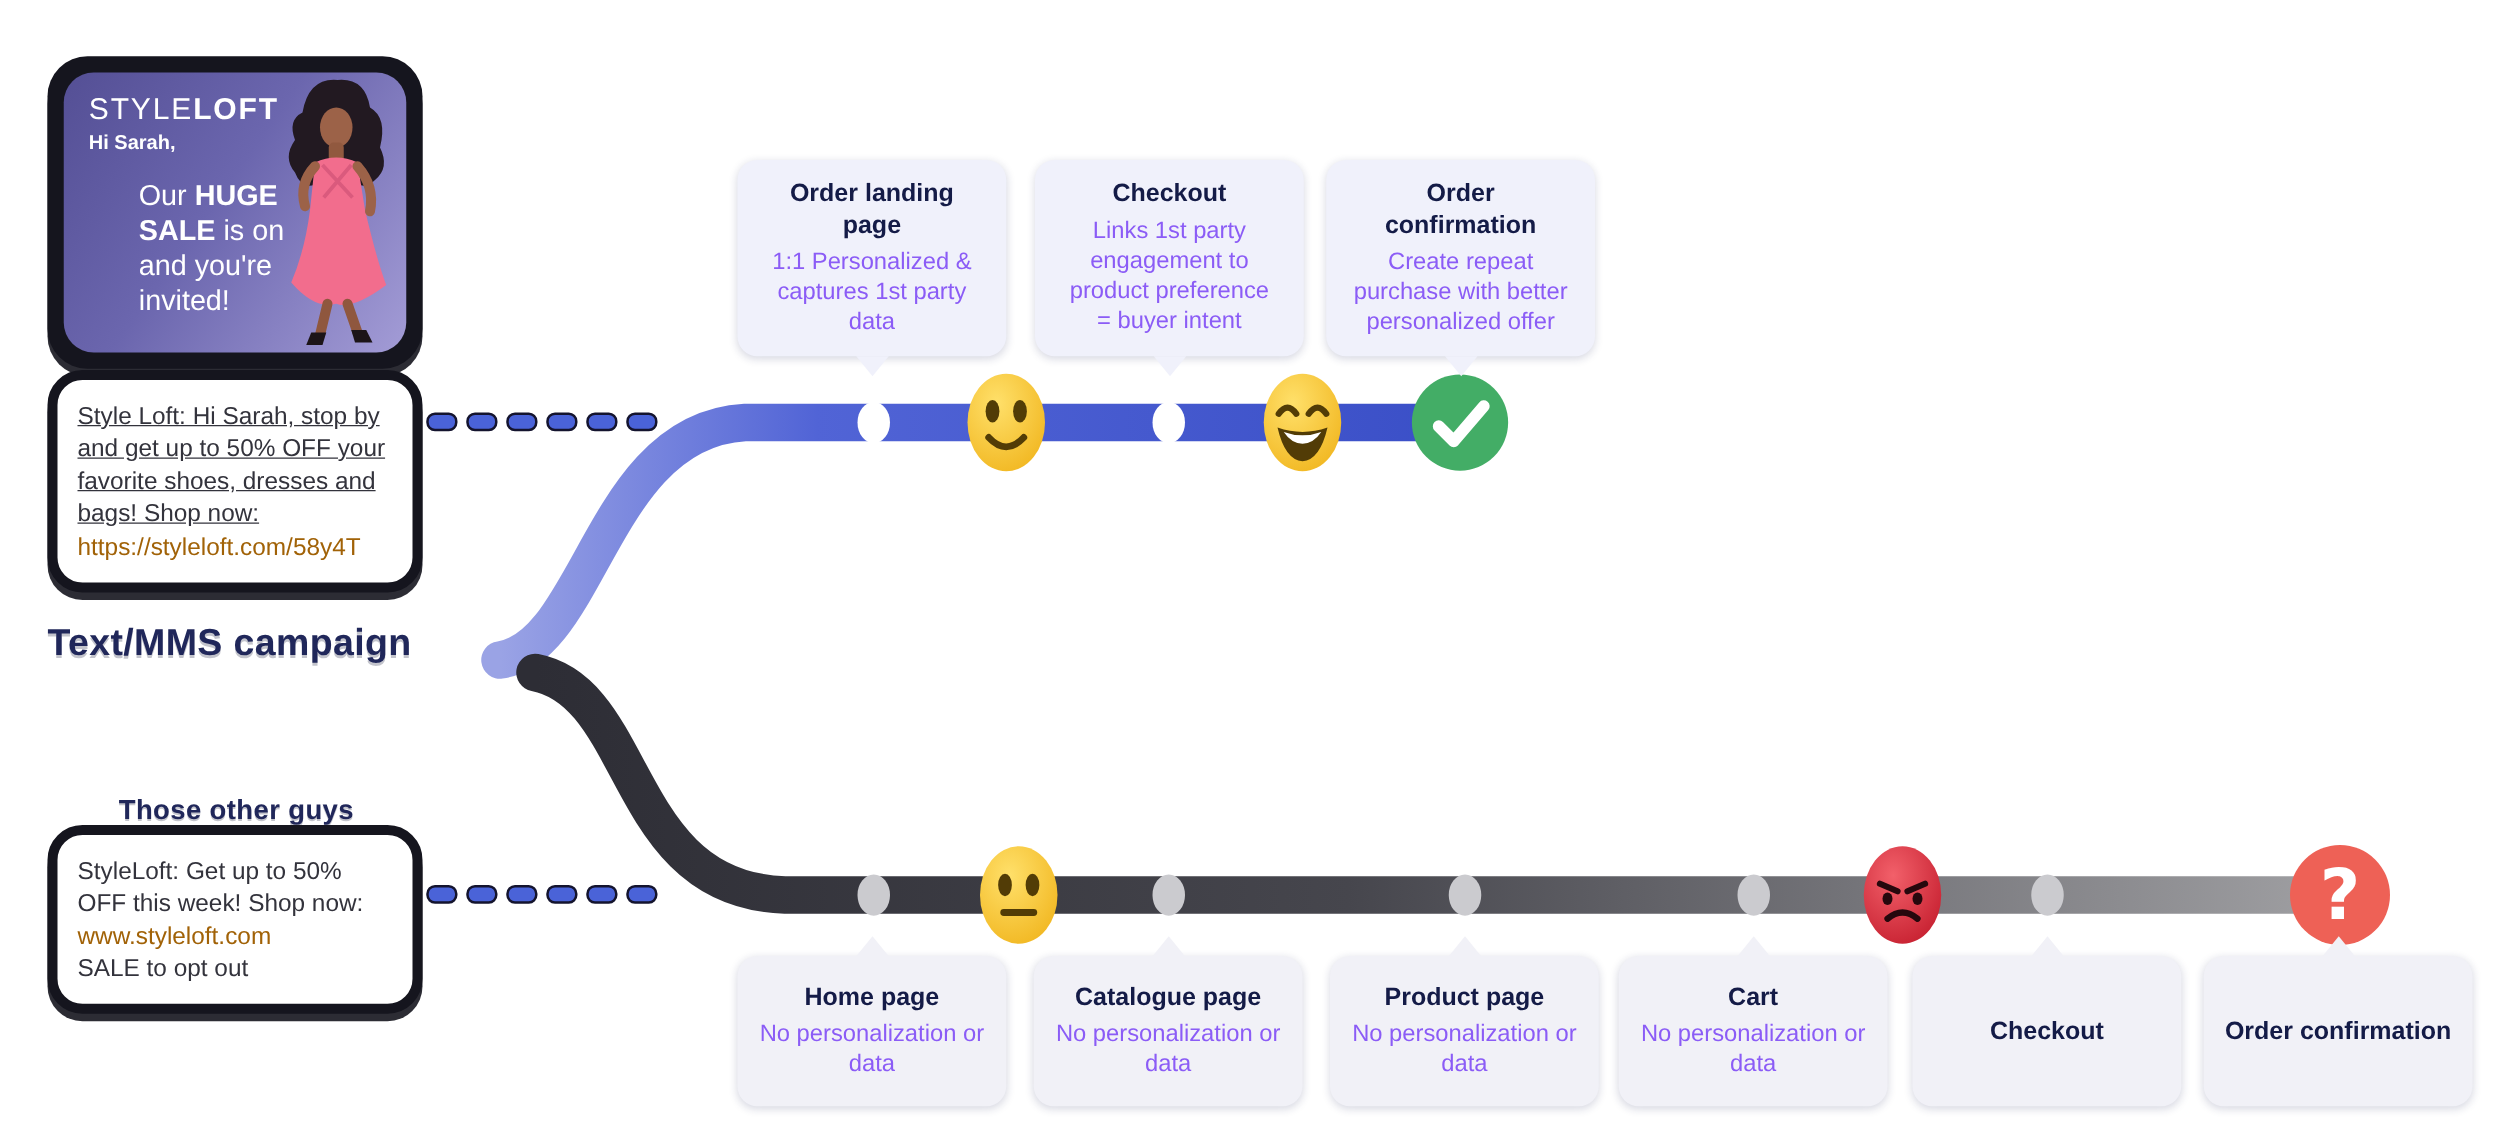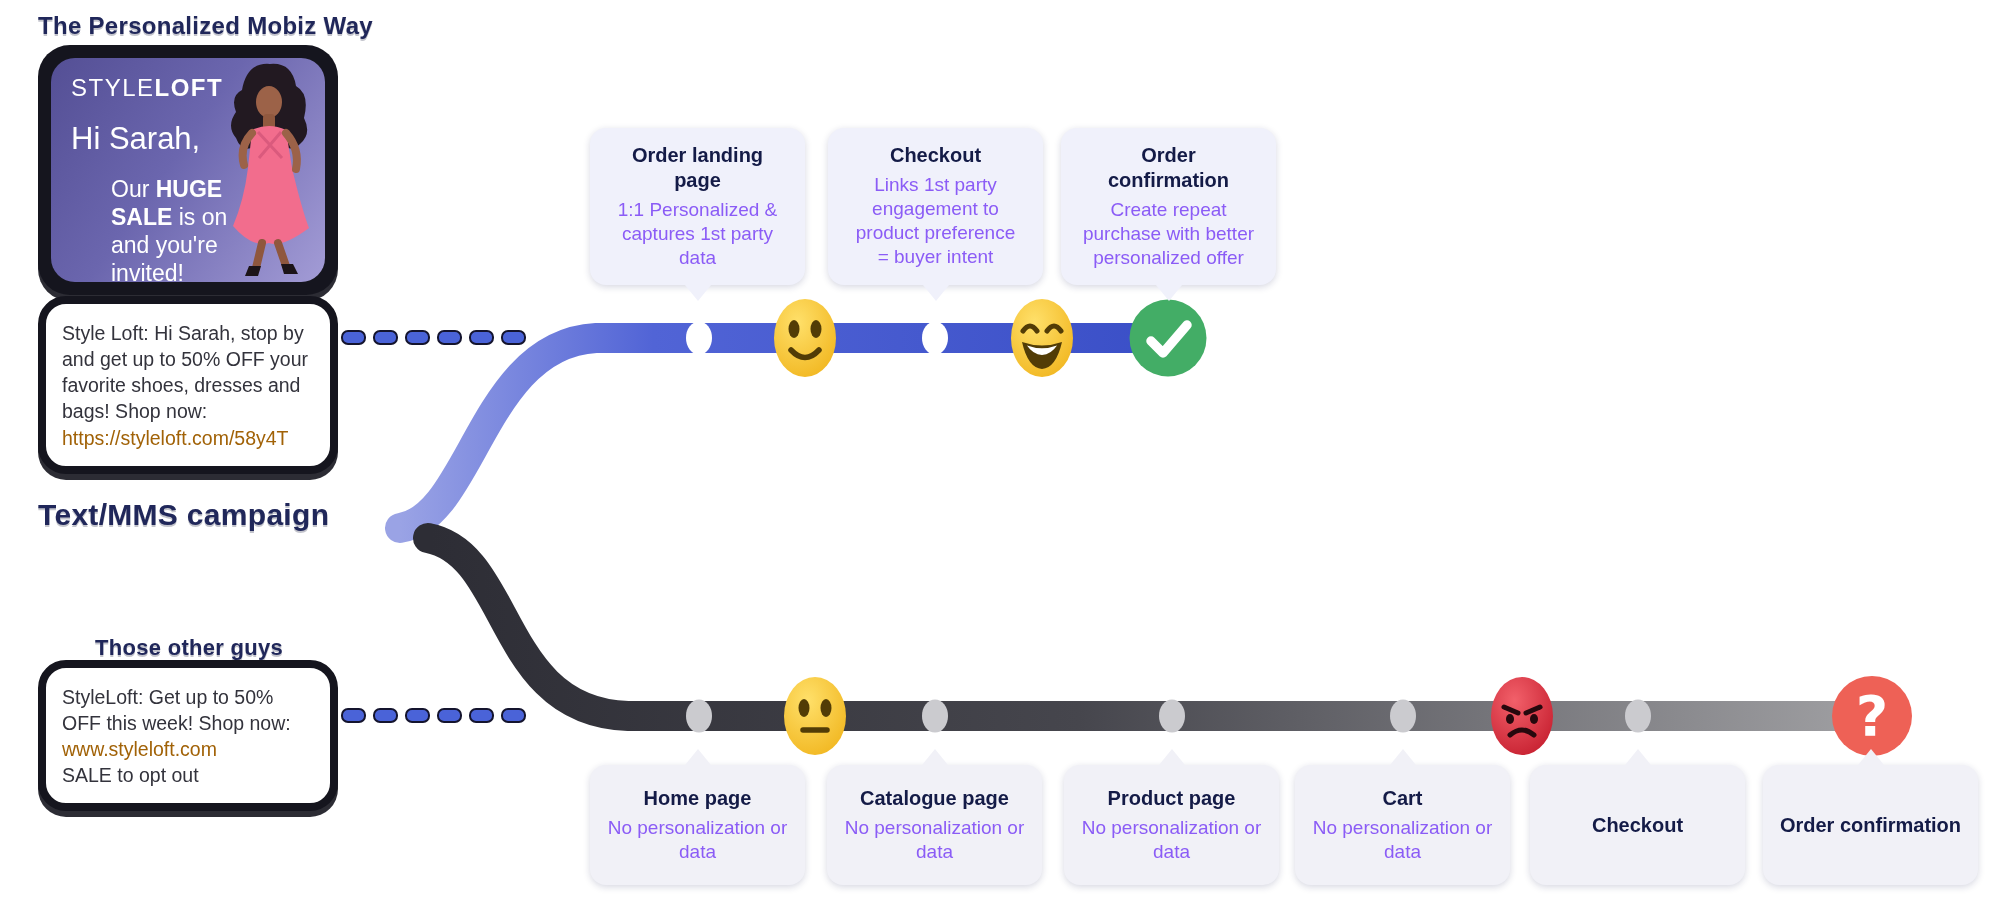--- a/index.html
+++ b/index.html
@@ -10,27 +10,27 @@
   #title-top{left:38px;top:12px;font-size:24px;}
   #title-campaign{left:38px;top:498px;font-size:30px;}
   #title-other{left:95px;top:635px;font-size:22px;}
 
   
   #phone-card{position:absolute;left:38px;top:45px;width:300px;height:250px;background:#15151e;border-radius:32px;padding:13px;box-sizing:border-box;box-shadow:0 6px 0 rgba(21,21,30,0.9);}
   #phone-screen{position:relative;width:100%;height:100%;border-radius:24px;overflow:hidden;background:linear-gradient(125deg,#544f95 0%,#6b66ae 45%,#a39cd6 100%);}
   #ad-text{position:absolute;left:20px;top:16px;color:#ffffff;}
   #ad-brand{font-size:24px;letter-spacing:1.5px;font-weight:300;}
   #ad-brand b{font-weight:800;}
-  #ad-greeting{font-size:31px;margin-top:19px;font-weight:400;}
+  #ad-greeting{font-size:16px;margin-top:4px;font-weight:700;}
   #ad-offer{font-size:23px;margin-top:18px;width:142px;line-height:1.22;font-weight:300;margin-left:40px;}
   #ad-offer b{font-weight:800;}
 
   
   .sms-bubble{position:absolute;left:38px;width:300px;background:#ffffff;border:8px solid #15151e;border-radius:28px;box-sizing:border-box;box-shadow:0 6px 0 rgba(21,21,30,0.9);padding:16px 16px;color:#33333c;font-size:19.5px;line-height:1.34;}
-  #sms-personalized{top:296px;height:178px;}
+  #sms-personalized{top:296px;height:178px;text-decoration:underline;}
   #sms-generic{top:660px;height:151px;}
   .sms-link{color:#a16207;text-decoration:none;display:inline-block;}
 
   
   .dash-row{position:absolute;display:flex;gap:7px;}
   #dash-top{left:341px;top:330px;}
   #dash-bottom{left:341px;top:708px;}
   .dash{width:21px;height:11px;background:#4a63d8;border:2px solid #14142e;border-radius:7px;box-sizing:content-box;}
 
   
@@ -131,21 +131,20 @@
       <ellipse cx="12" cy="3" rx="4" ry="5" fill="#26080d"></ellipse>
       <path d="M-12 19 Q0 9 12 19" stroke="#26080d" stroke-width="5" fill="none" stroke-linecap="round"></path>
     </g>
 
     <g transform="translate(1872,716)">
       <circle r="40" fill="#ee6156"></circle>
       <text text-anchor="middle" dy="19" font-size="56" font-weight="bold" fill="#ffffff" font-family="DejaVu Sans, sans-serif">?</text>
     </g>
   </svg>
 
-  <div class="navy-title" id="title-top">The Personalized Mobiz Way</div>
   <div class="navy-title" id="title-campaign">Text/MMS campaign</div>
   <div class="navy-title" id="title-other">Those other guys</div>
 
   <div id="phone-card">
     <div id="phone-screen">
       <div id="ad-text">
         <div id="ad-brand"><span>STYLE</span><b>LOFT</b></div>
         <div id="ad-greeting">Hi Sarah,</div>
         <div id="ad-offer"><span>Our </span><b>HUGE SALE</b><span> is on and you're invited!</span></div>
       </div>

